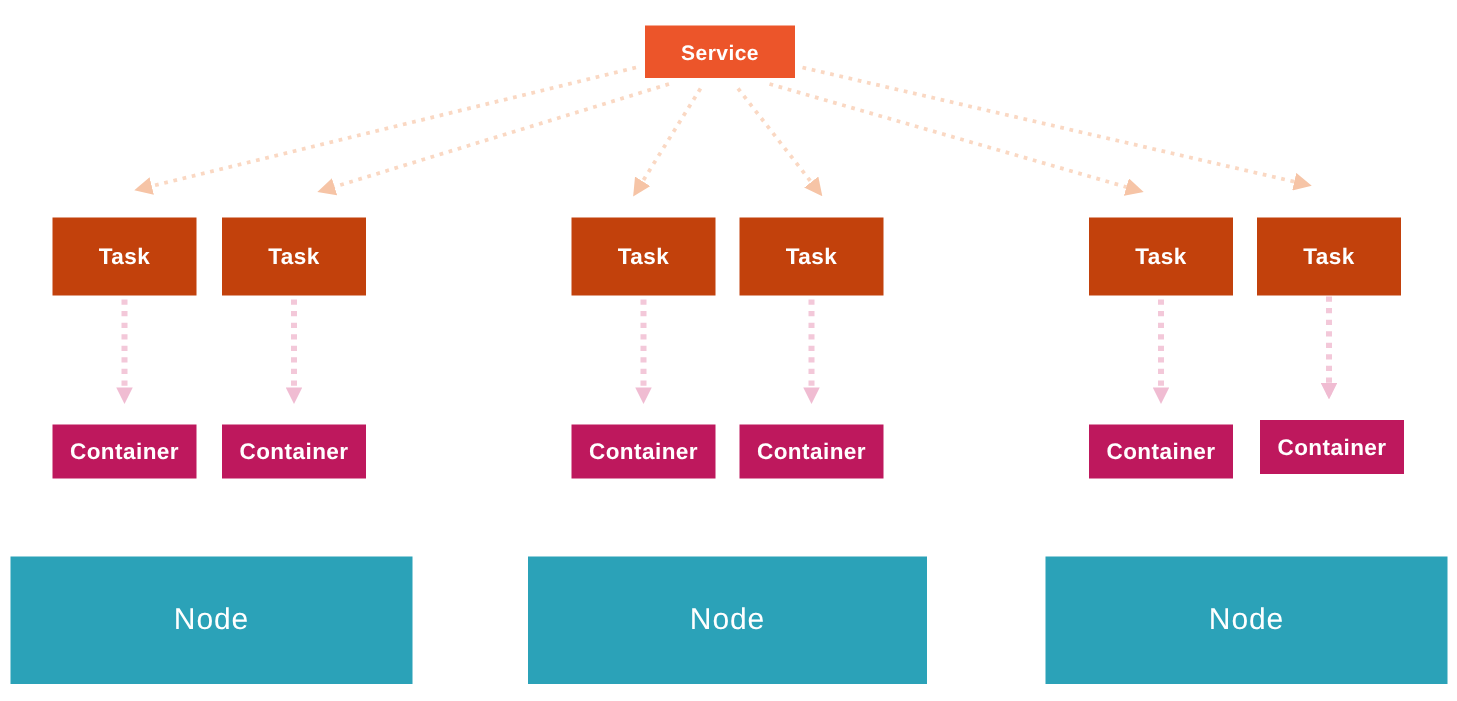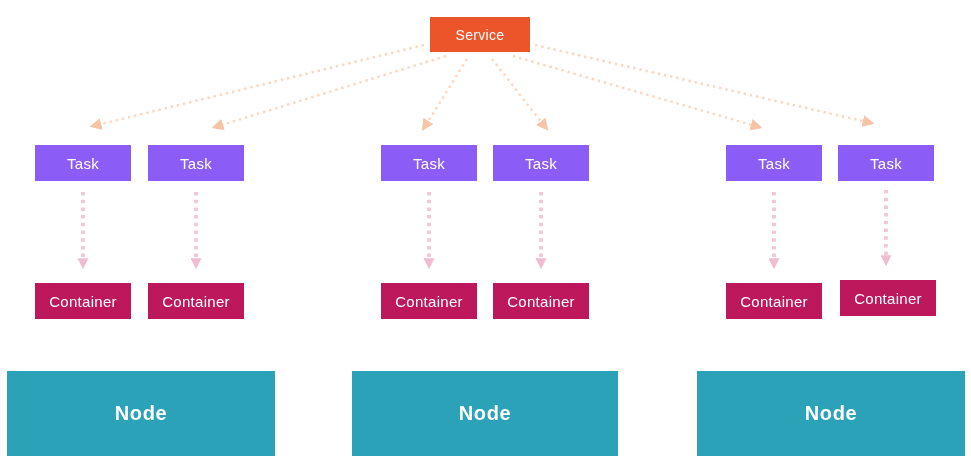--- a/index.html
+++ b/index.html
@@ -21,51 +21,51 @@
     top: 0;
     width: 971px;
     height: 467px;
   }
   .box {
     position: absolute;
     display: flex;
     align-items: center;
     justify-content: center;
     color: #ffffff;
-    font-weight: normal;
+    font-weight: bold;
     box-sizing: border-box;
     user-select: none;
   }
   .service-box {
     background: #EC552A;
     left: 430px; top: 17px;
     width: 100px; height: 35px;
     font-size: 14px;
     letter-spacing: 0.3px;
   }
   .task-box {
-    background: #8b5cf6;
+    background: #c2410c;
     top: 145px;
-    width: 96px; height: 36px;
+    width: 96px; height: 52px;
     font-size: 15px;
     letter-spacing: 0.3px;
   }
   .container-box {
     background: #be185d;
     top: 283px;
     width: 96px; height: 36px;
     font-size: 15px;
     letter-spacing: 0.3px;
   }
   .node-box {
     background: #2BA2B8;
     top: 371px;
     height: 85px;
     font-size: 20px;
-    font-weight: 700;
+    font-weight: 400;
     letter-spacing: 0.6px;
   }
   .svc-arrow {
     stroke: #FAD8C3;
     stroke-width: 2.5;
     stroke-dasharray: 2.5 3.8;
     fill: none;
   }
   .task-arrow {
     stroke: #F3C8D9;

